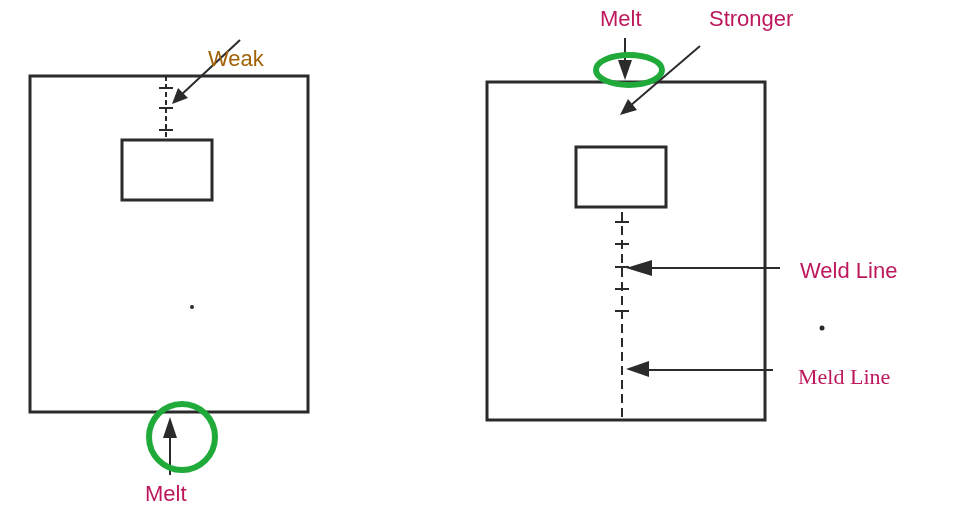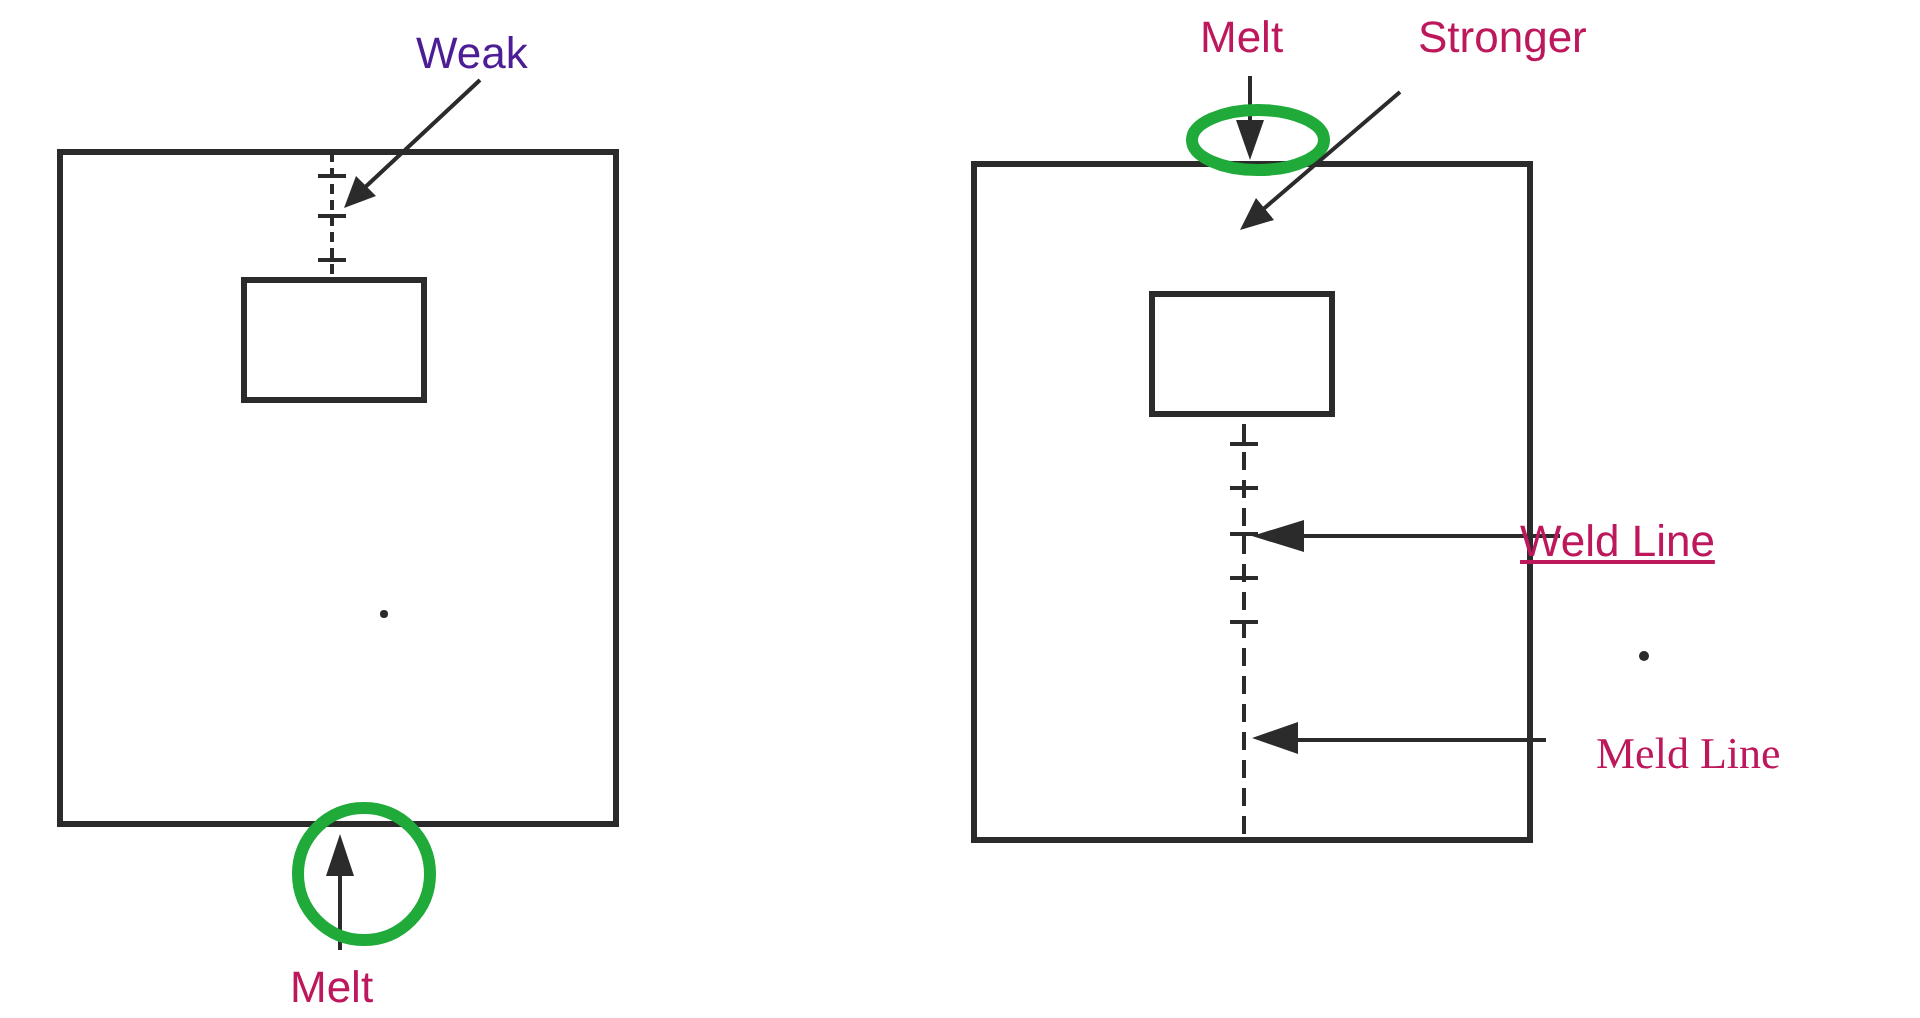--- a/index.html
+++ b/index.html
@@ -1,19 +1,19 @@
 <!DOCTYPE html>
 <html><head>
   <meta charset="utf-8">
   <style>
     html, body { margin: 0; padding: 0; background: #ffffff; }
     body { width: 960px; height: 509px; position: relative; overflow: hidden; font-family: "Liberation Sans", sans-serif; }
     svg { position: absolute; left: 0; top: 0; }
     .lbl { position: absolute; font-family: "Liberation Sans", sans-serif; font-size: 22px; color: #be185d; white-space: nowrap; }
-    .lbl.gray { color: #4c1d95; }
+    .lbl.gray { color: #a16207; margin-top: 32px; }
   </style>
 </head>
 <body>
 
 <svg width="960" height="509" viewBox="0 0 960 509">
 
   <g stroke="#2b2b2b" fill="none">
     <rect x="30" y="76" width="278" height="336" stroke-width="3"></rect>
     <rect x="122" y="140" width="90" height="60" stroke-width="3"></rect>
 
@@ -61,14 +61,14 @@
     <polygon points="626,369 649,361 649,377" fill="#2b2b2b" stroke="none"></polygon>
     <circle cx="822" cy="328" r="2.5" fill="#2b2b2b" stroke="none"></circle>
   </g>
 </svg>
 
 <div class="lbl gray" style="left:208px; top:14px;">Weak</div>
 <div class="lbl" style="left:145px; top:481px;">Melt</div>
 
 <div class="lbl" style="left:600px; top:6px;">Melt</div>
 <div class="lbl" style="left:693px; top:6px;margin-left:16px;">Stronger</div>
-<div class="lbl" style="left:760px; top:258px;text-decoration:underline;">Weld Line</div>
+<div class="lbl" style="left:800px; top:258px;">Weld Line</div>
 <div class="lbl" style="left:798px; top:364px;font-family:Liberation Serif, serif;">Meld Line</div>
 
 </body></html>

